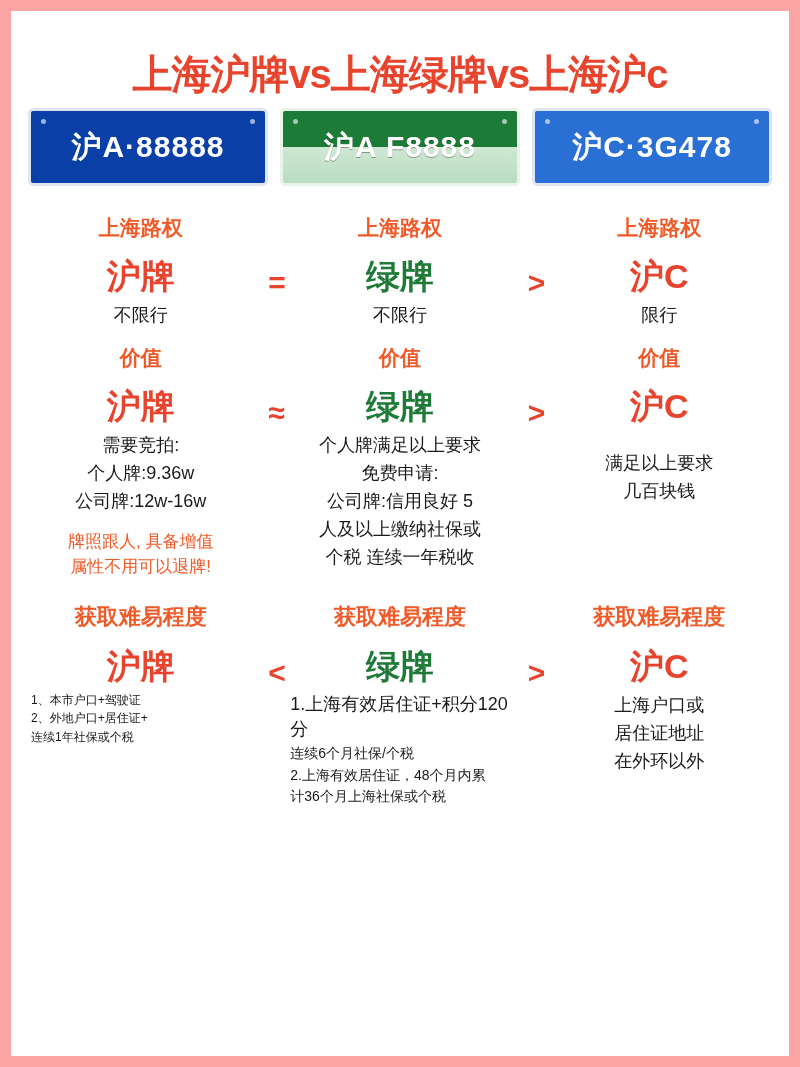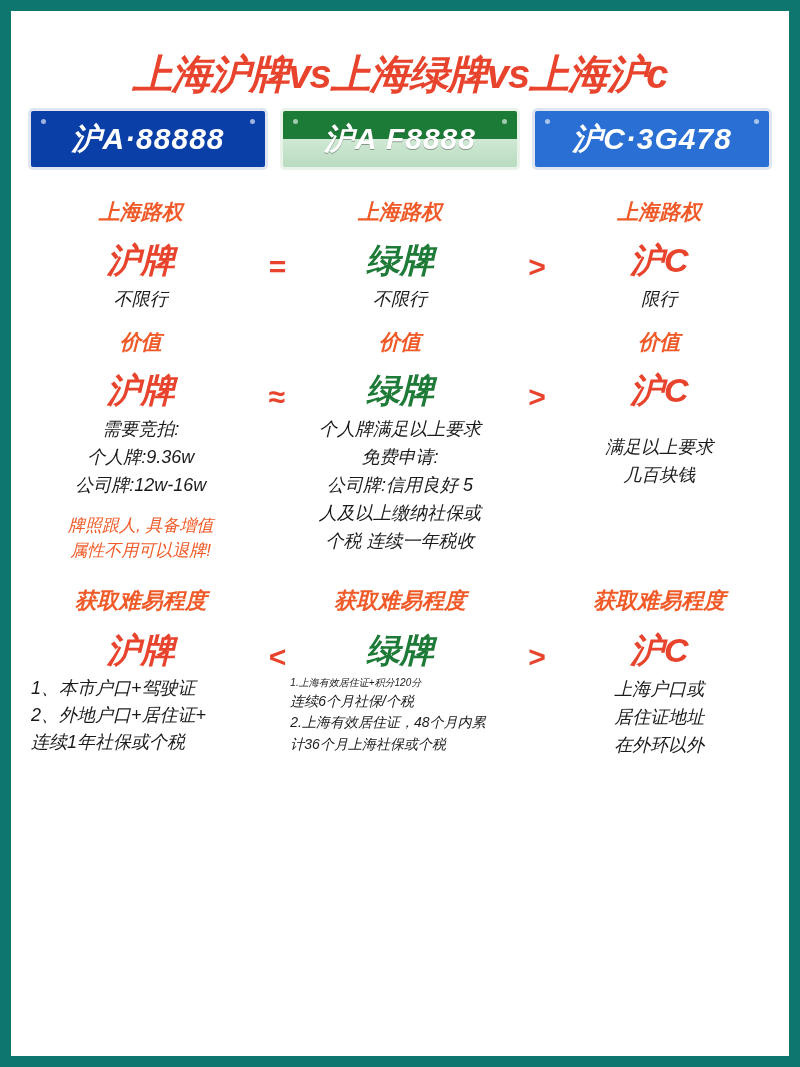--- a/index.html
+++ b/index.html
@@ -9,23 +9,22 @@
     height: 1067px;
     font-family: "Liberation Sans", sans-serif;
     background: #ffffff;
     overflow: hidden;
   }
   .page {
     position: relative;
     width: 800px;
     height: 1067px;
     background: #84cc16;
-    border: 11px solid #0f766e;
+    border: 11px solid #fca5a5;
     padding: 0;
-    font-style: italic;
   }
   .inner {
     position: relative;
     width: 100%;
     height: 100%;
     background: #ffffff;
   }
 
   
   .title {
@@ -43,21 +42,21 @@
   .plates {
     display: flex;
     justify-content: center;
     align-items: center;
     gap: 12px;
     padding: 0 14px;
     margin-bottom: 12px;
   }
   .plate {
     position: relative;
-    height: 62px;
+    height: 78px;
     flex: 0 0 240px;
     border-radius: 5px;
     display: flex;
     align-items: center;
     justify-content: center;
     font-weight: bold;
     overflow: hidden;
   }
   .plate .ptext {
     font-family: "Liberation Sans", sans-serif;
@@ -133,21 +132,21 @@
     font-size: 30px;
   }
   .op.left { left: -2px; }
 
   .note {
     font-size: 18px;
     color: #1a1a1a;
     line-height: 1.45;
     margin-top: 2px;
   }
-  .note.small { font-size: 18px; }
+  .note.small { font-size: 12px; }
   .note.tight { line-height: 1.4; }
   .orange-note {
     color: #f05a28;
     font-size: 17px;
     line-height: 1.45;
     margin-top: 16px;
   }
   .left-align {
     text-align: left;
     padding-left: 20px;
@@ -280,21 +279,21 @@
       </div>
       <div class="note small left-align tight">1、本市户口+驾驶证</div>
       <div class="note small left-align tight">2、外地户口+居住证+</div>
       <div class="note small left-align tight">连续1年社保或个税</div>
     </div>
     <div class="col">
       <div class="badge-row">
         <span class="op left">&lt;</span>
         <span class="badge green">绿牌</span>
       </div>
-      <div class="note left-align tight" style="font-size:10px">1.上海有效居住证+积分120分</div>
+      <div class="note left-align tight" style="font-size:18px">1.上海有效居住证+积分120分</div>
       <div class="note left-align tight" style="font-size:14px">连续6个月社保/个税</div>
       <div class="note left-align tight" style="font-size:14px">2.上海有效居住证，48个月内累</div>
       <div class="note left-align tight" style="font-size:14px">计36个月上海社保或个税</div>
     </div>
     <div class="col">
       <div class="badge-row">
         <span class="op left">&gt;</span>
         <span class="badge">沪C</span>
       </div>
       <div class="note">上海户口或</div>

